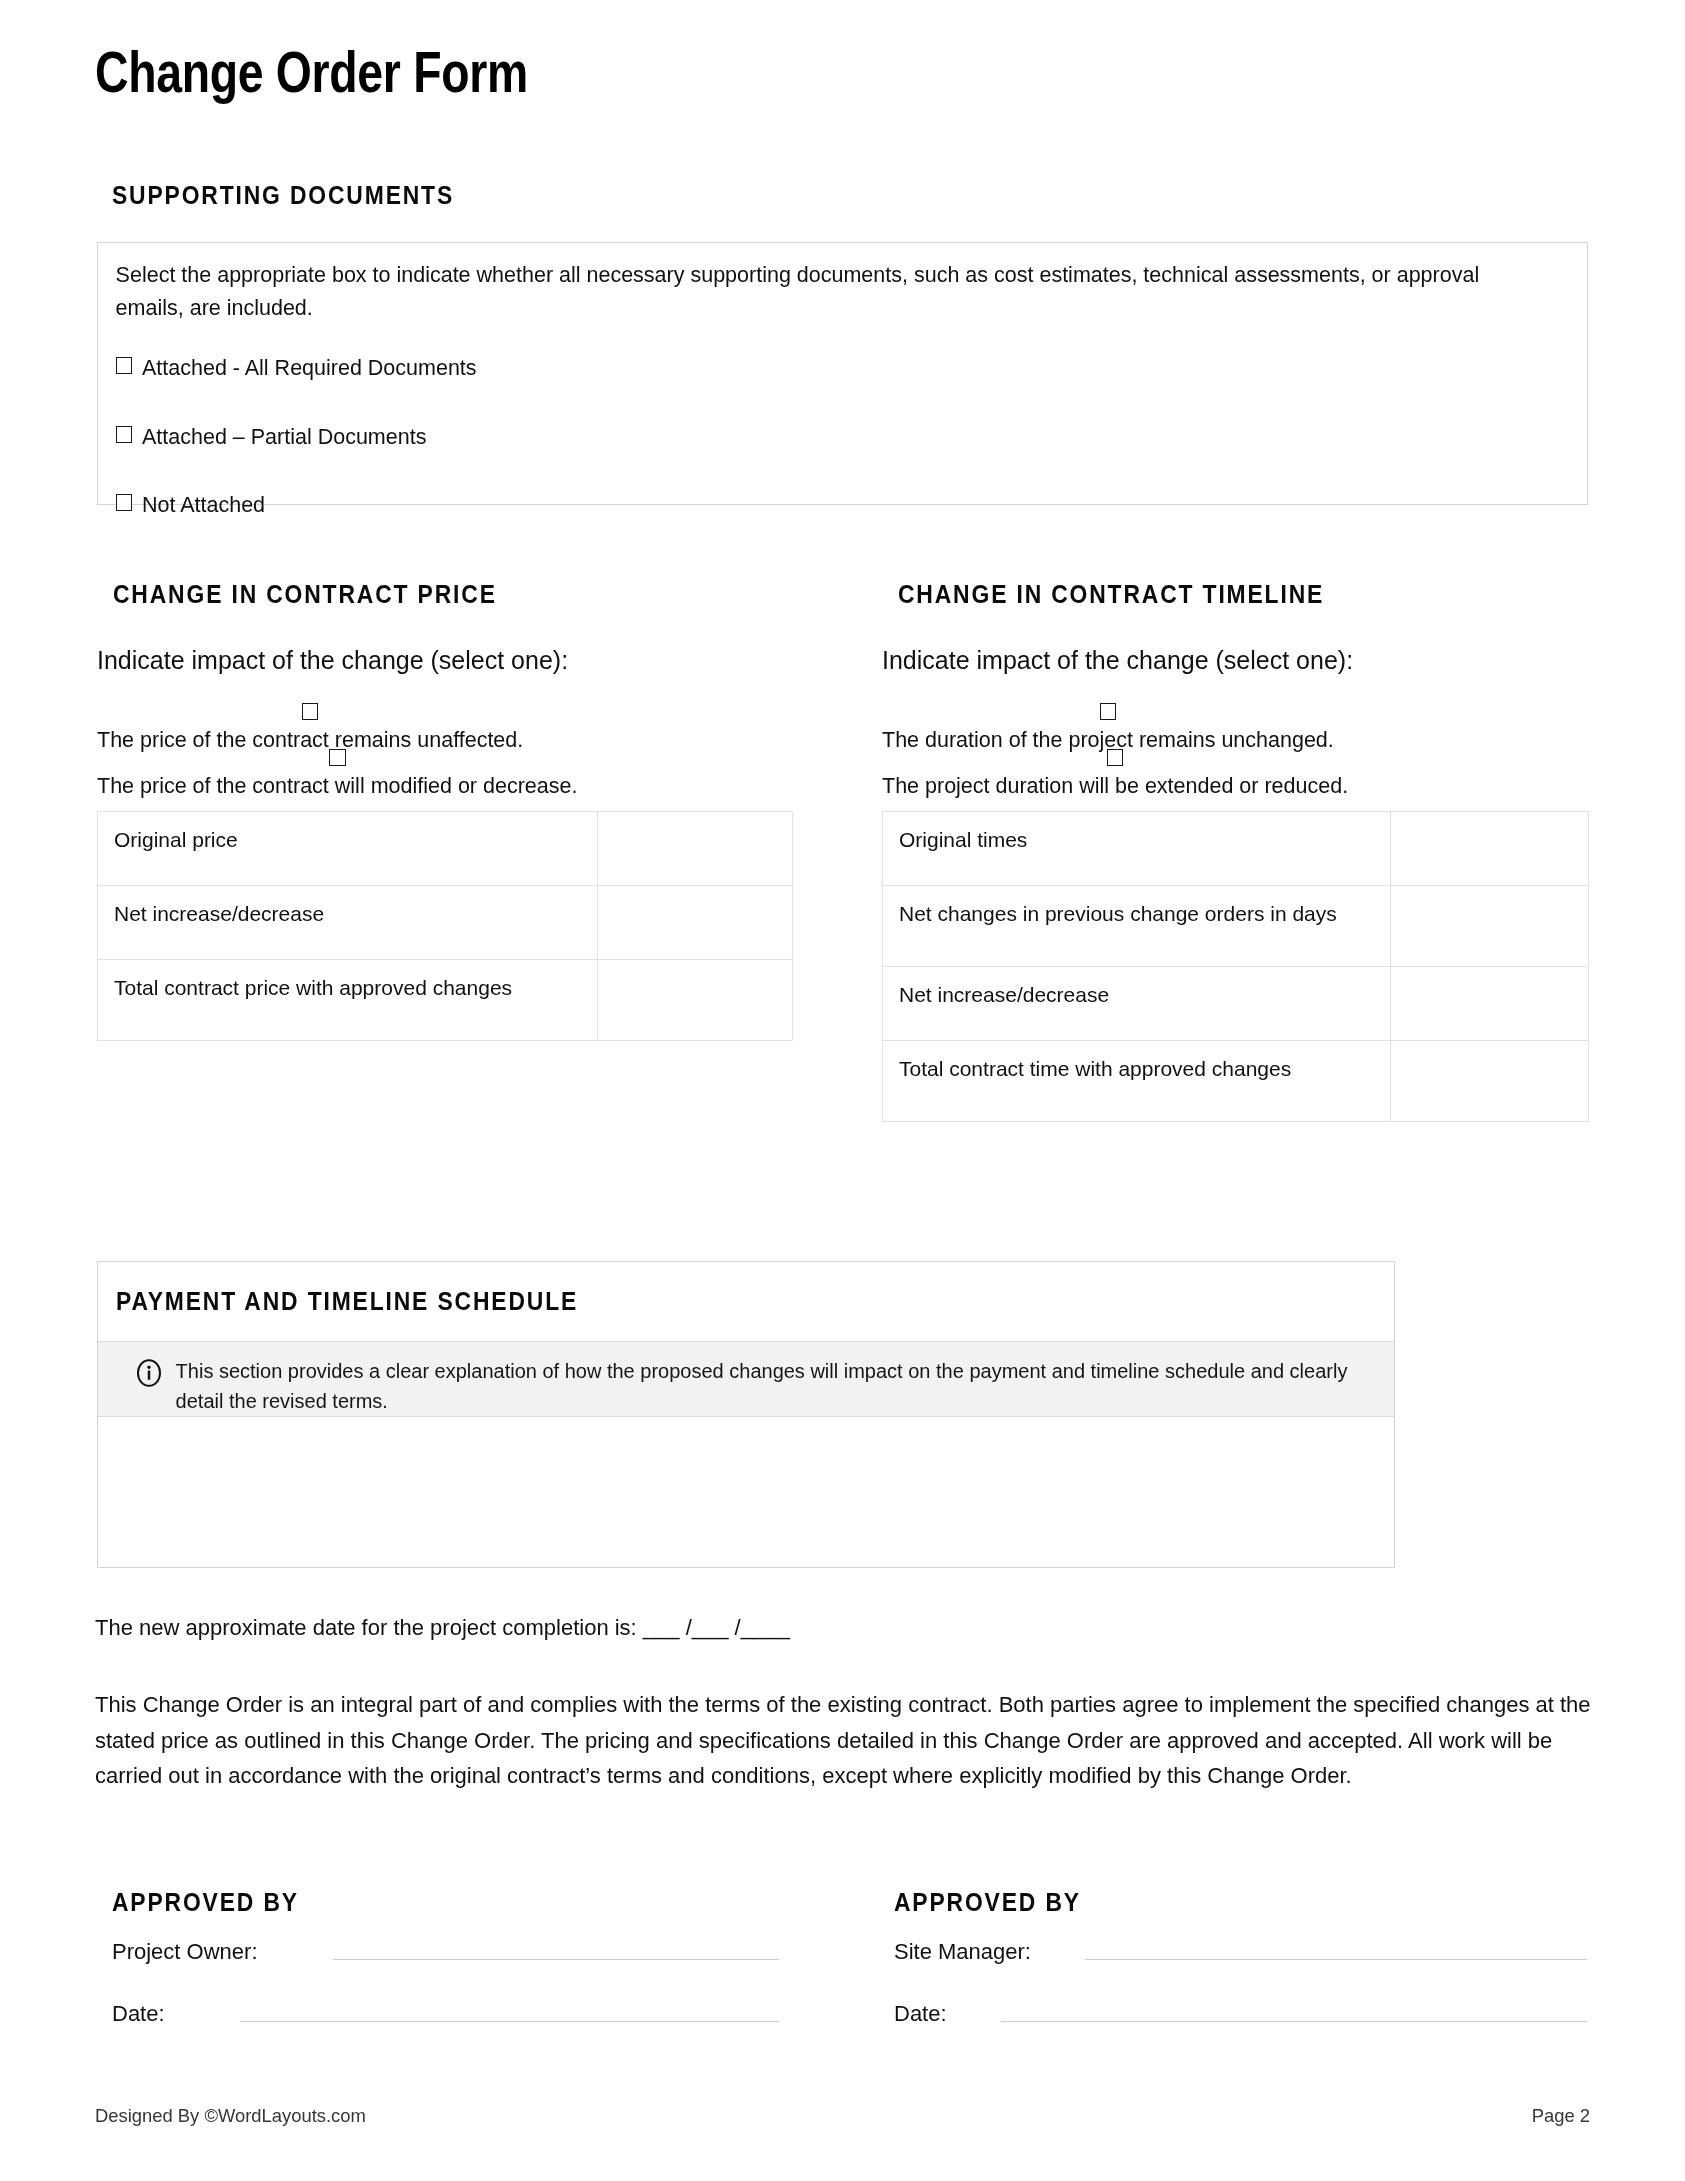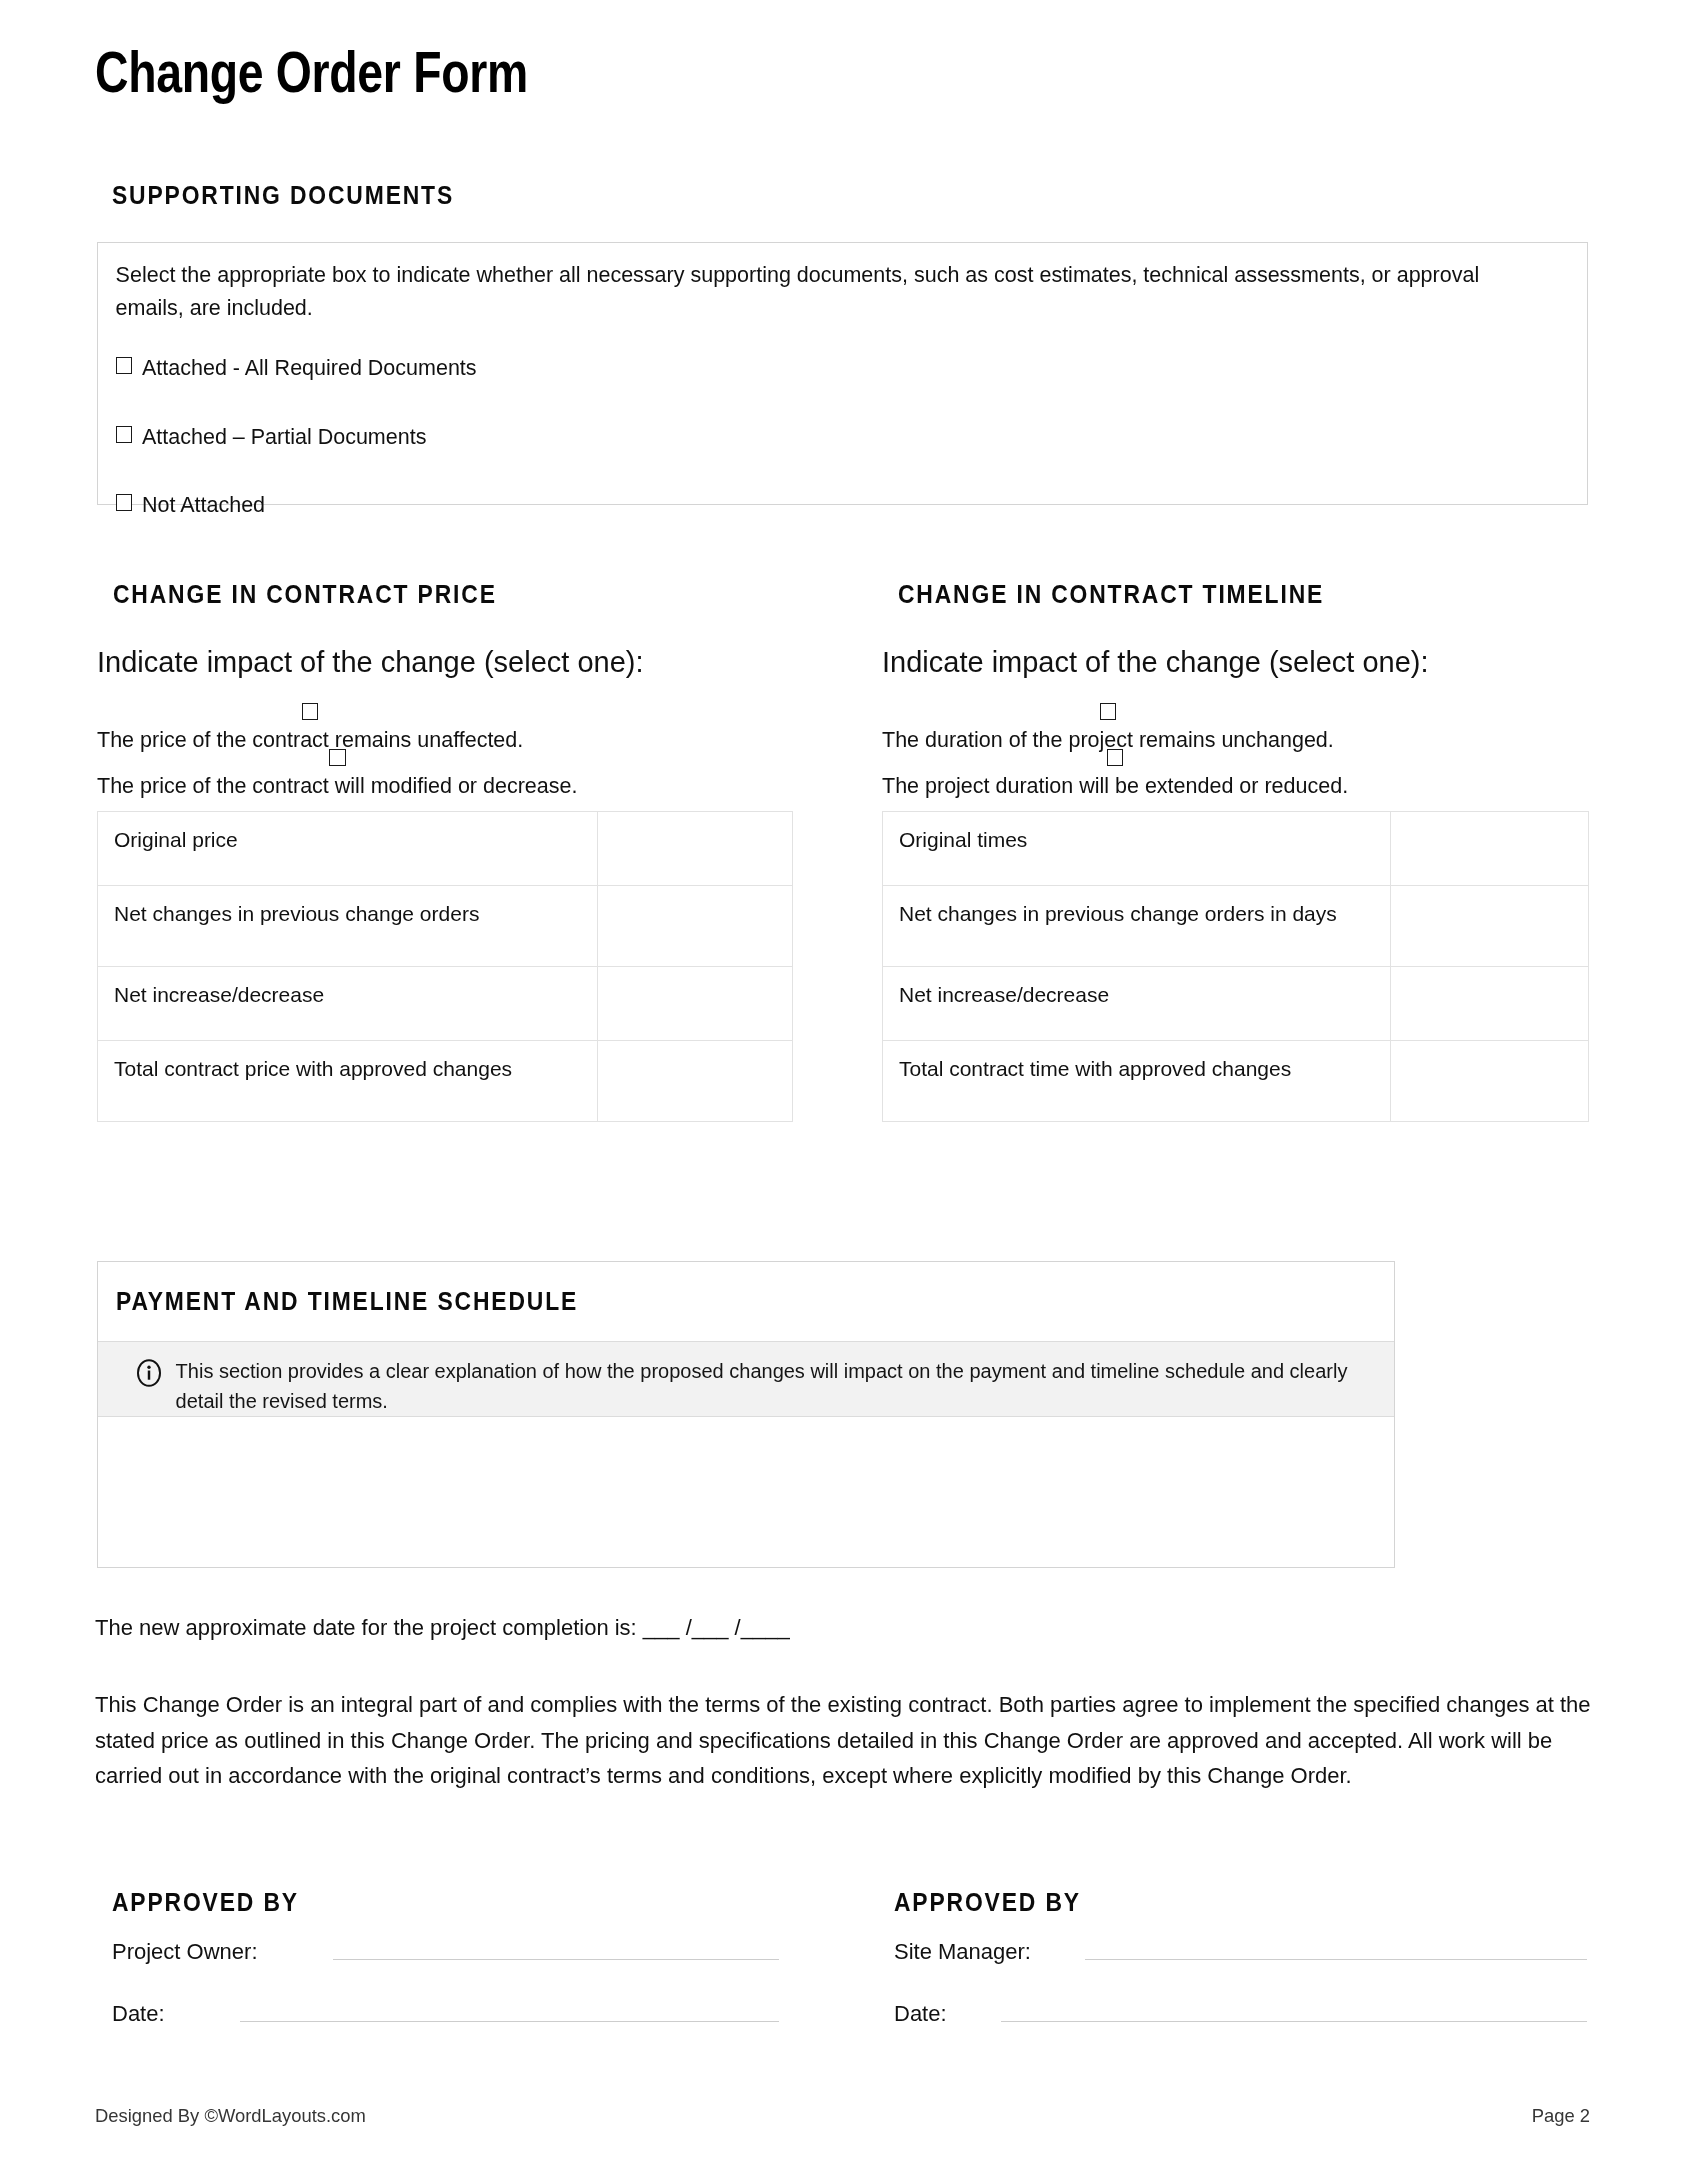--- a/index.html
+++ b/index.html
@@ -105,21 +105,21 @@
   }
   .col.left  { left: 97px;  width: 698px; }
   .col.right { left: 882px; width: 707px; }
 
   .col .sec-head { position: absolute; left: 16px; top: 0; }
 
   .col-intro {
     position: absolute;
     left: 0px;
     top: 67px;
-    font-size: 29px;
+    font-size: 25px;
     color: #111;
     white-space: nowrap;
   }
   .col-opt {
     position: absolute;
     left: 0px;
     font-size: 21.5px;
     color: #111;
     display: flex;
     align-items: center;
@@ -319,24 +319,20 @@
     </div>
     <div class="col-opt p2">
       <span class="cbox"></span>
       <span>The price of the contract will modified or decrease.</span>
     </div>
 
     <table class="ftable">
       <tbody>
         <tr>
           <td class="lbl">Original price</td>
-          <td class="val"></td>
-        </tr>
-        <tr class="tall">
-          <td class="lbl">Net changes in previous change orders</td>
           <td class="val"></td>
         </tr>
         <tr>
           <td class="lbl">Net increase/decrease</td>
           <td class="val"></td>
         </tr>
         <tr class="tall">
           <td class="lbl">Total contract price with approved changes</td>
           <td class="val"></td>
         </tr>

